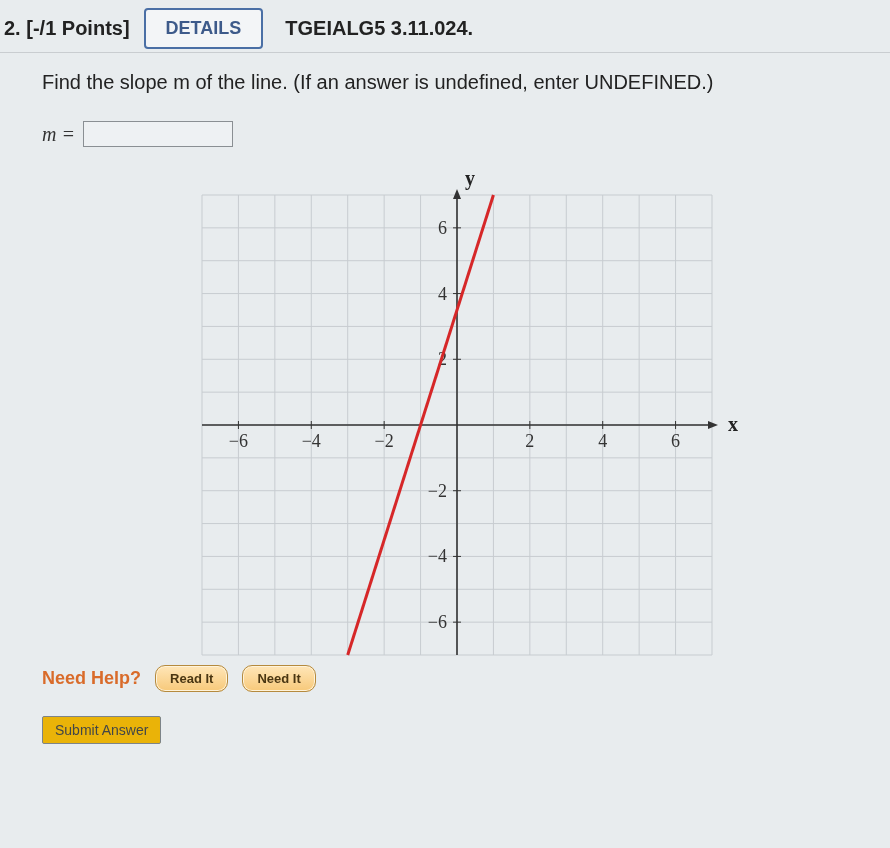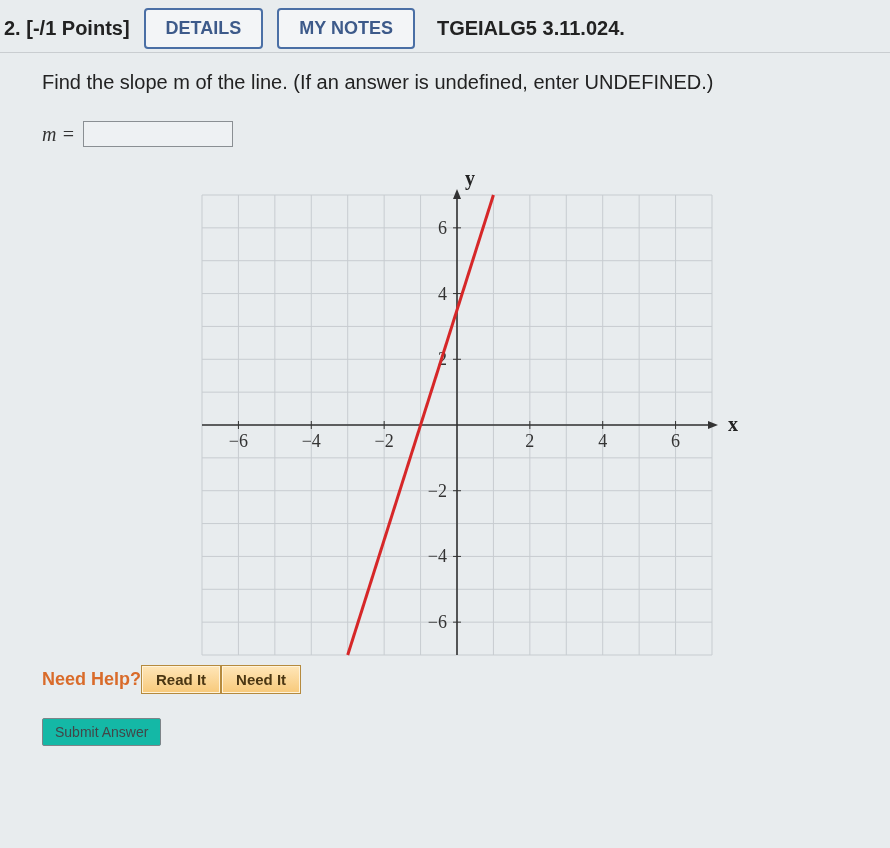--- a/index.html
+++ b/index.html
@@ -55,55 +55,55 @@
   }
   .graph-wrap {
     margin: 10px 0 10px 130px;
     position: relative;
     width: 570px;
     height: 520px;
   }
   .need-row {
     display: flex;
     align-items: center;
+    gap: 14px;
     margin-top: -30px;
   }
   .need-label { color: #d96b2a; font-weight: bold; font-size: 18px; }
   .help-btn {
     background: linear-gradient(#ffe6b8, #f7c97a);
     border: 1px solid #b58a3e;
     color: #4a3612;
-    font-size: 15px;
+    font-size: 13px;
     font-weight: bold;
     padding: 5px 14px;
-    border-radius: 0;
+    border-radius: 10px;
     cursor: pointer;
     box-shadow: inset 0 0 0 1px #fff3d9;
   }
   .submit-btn {
     margin-top: 24px;
-    background: #14b8a6;
+    background: #eab308;
     border: 1px solid #7d8488;
     color: #424648;
     font-size: 14px;
     padding: 5px 12px;
     border-radius: 2px;
     cursor: pointer;
   }
   svg text { font-family: "Times New Roman", serif; }
 </style>
 </head>
 <body>
 
 <div class="header">
   <span class="qnum">
     <span>2.</span> <span>[-/1 Points]</span>
   </span>
   <button class="btn-box">DETAILS</button>
-  <button class="btn-box">MY NOTES</button>
   <span class="refcode">TGEIALG5 3.11.024.</span>
 </div>
 
 <div class="content">
   <div class="prompt">Find the slope m of the line. (If an answer is undefined, enter UNDEFINED.)</div>
   <div class="ans-row">
     <span>m =</span>
     <input class="ans-input" type="text" value="" style="">
   </div>
 

